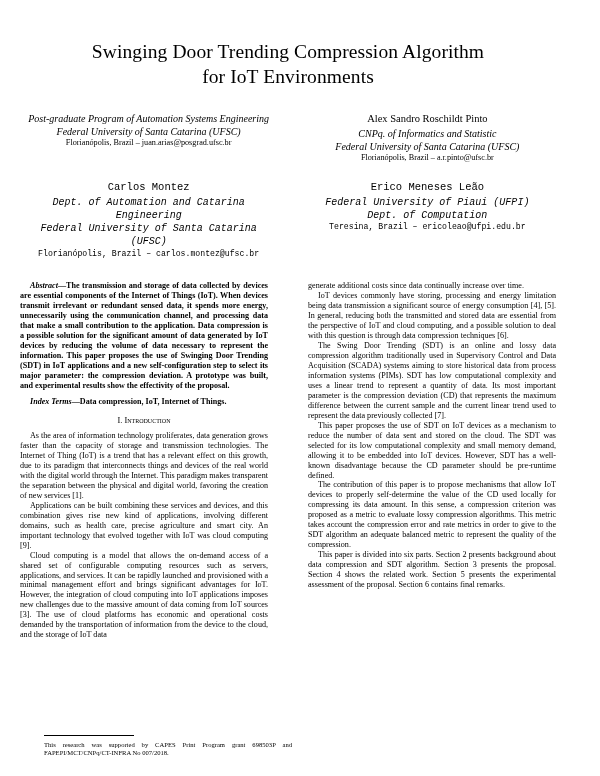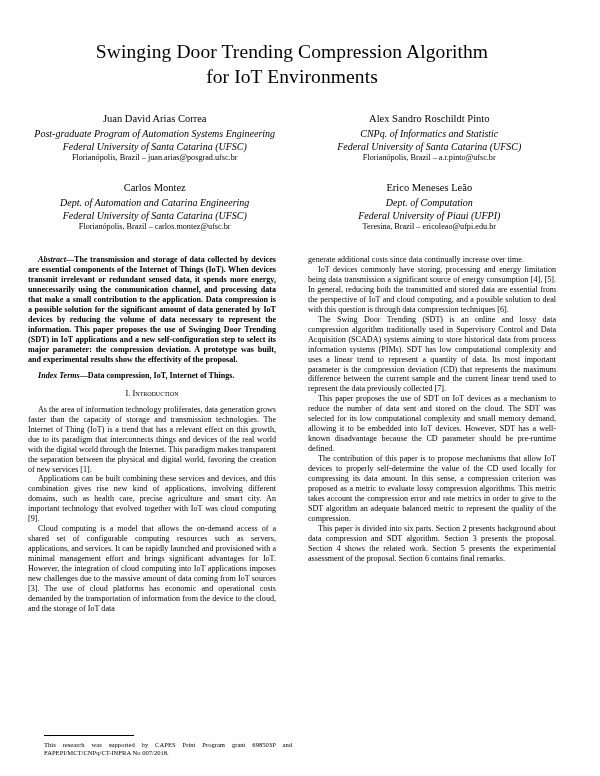--- a/index.html
+++ b/index.html
@@ -11,39 +11,40 @@
     height: 776px;
     background: #ffffff;
     font-family: "Liberation Serif", serif;
     color: #000000;
   }
   .page {
     position: relative;
     width: 600px;
     height: 776px;
     box-sizing: border-box;
-    padding: 34px 44px 18px 28px;
+    padding: 34px 44px 18px 20px;
   }
   .title {
     text-align: center;
     font-size: 19.5px;
     line-height: 1.28;
     font-weight: normal;
     margin: 6px 0 0 0;
     letter-spacing: 0.1px;
   }
   .authors {
     margin-top: 22px;
   }
   .author-row {
     display: flex;
     justify-content: space-between;
   }
   .author-row + .author-row {
     margin-top: 17px;
+    font-family: Liberation Mono, monospace;
   }
   .author-block {
     width: 48%;
     text-align: center;
     line-height: 1.32;
   }
   .author-name {
     font-size: 10.5px;
     margin-bottom: 1px;
   }
@@ -123,43 +124,42 @@
 <div class="page">
 
   <h1 class="title">
     <span>Swinging Door Trending Compression Algorithm</span><br>
     <span>for IoT Environments</span>
   </h1>
 
   <div class="authors">
     <div class="author-row">
       <div class="author-block">
-        <div class="author-name">Juan David Arias Correa</div>
         <div class="author-aff">Post-graduate Program of Automation Systems Engineering</div>
         <div class="author-aff">Federal University of Santa Catarina (UFSC)</div>
         <div class="author-email">Florianópolis, Brazil – juan.arias@posgrad.ufsc.br</div>
       </div>
       <div class="author-block">
         <div class="author-name">Alex Sandro Roschildt Pinto</div>
         <div class="author-aff">CNPq. of Informatics and Statistic</div>
         <div class="author-aff">Federal University of Santa Catarina (UFSC)</div>
         <div class="author-email">Florianópolis, Brazil – a.r.pinto@ufsc.br</div>
       </div>
     </div>
     <div class="author-row">
       <div class="author-block">
         <div class="author-name">Carlos Montez</div>
         <div class="author-aff">Dept. of Automation and Catarina Engineering</div>
         <div class="author-aff">Federal University of Santa Catarina (UFSC)</div>
         <div class="author-email">Florianópolis, Brazil – carlos.montez@ufsc.br</div>
       </div>
       <div class="author-block">
         <div class="author-name">Erico Meneses Leão</div>
+        <div class="author-aff">Federal University of Piaui (UFPI)</div>
         <div class="author-aff">Dept. of Computation</div>
-        <div class="author-aff">Federal University of Piaui (UFPI)</div>
         <div class="author-email">Teresina, Brazil – ericoleao@ufpi.edu.br</div>
       </div>
     </div>
   </div>
 
   <div class="columns">
 
     <div class="col">
       <p class="abstract"><span class="lead">Abstract</span><span>—The transmission and storage of data collected by devices are essential components of the Internet of Things (IoT). When devices transmit irrelevant or redundant sensed data, it spends more energy, unnecessarily using the communication channel, and processing data that make a small contribution to the application. Data compression is a possible solution for the significant amount of data generated by IoT devices by reducing the volume of data necessary to represent the information. This paper proposes the use of Swinging Door Trending (SDT) in IoT applications and a new self-configuration step to select its major parameter: the compression deviation. A prototype was built, and experimental results show the effectivity of the proposal.</span></p>
       <p class="indexterms"><span class="lead">Index Terms</span><span>—Data compression, IoT, Internet of Things.</span></p>

